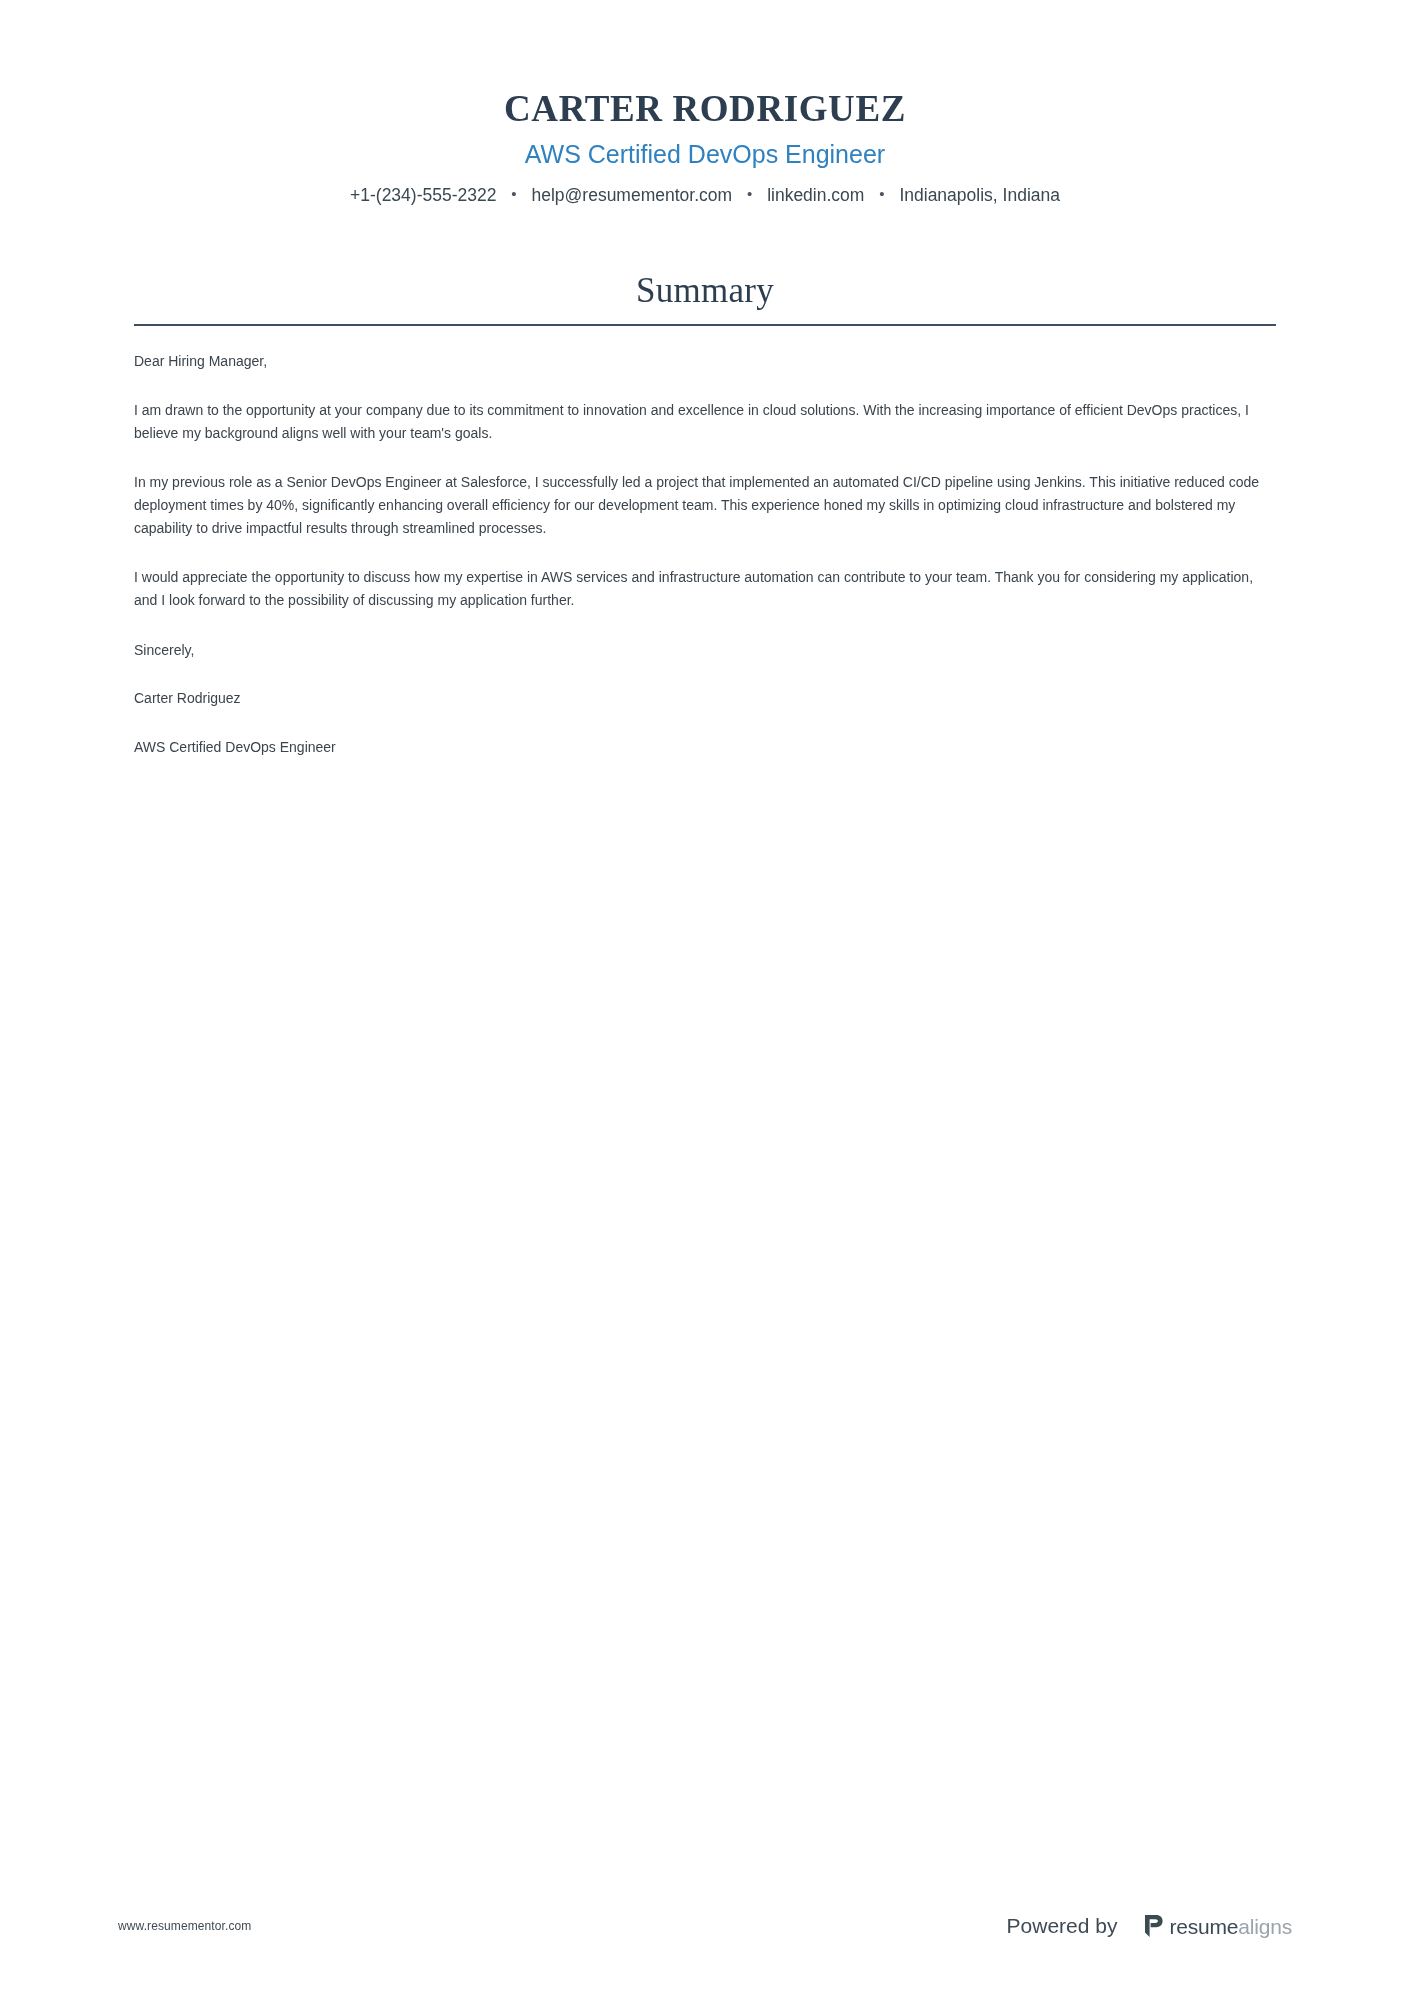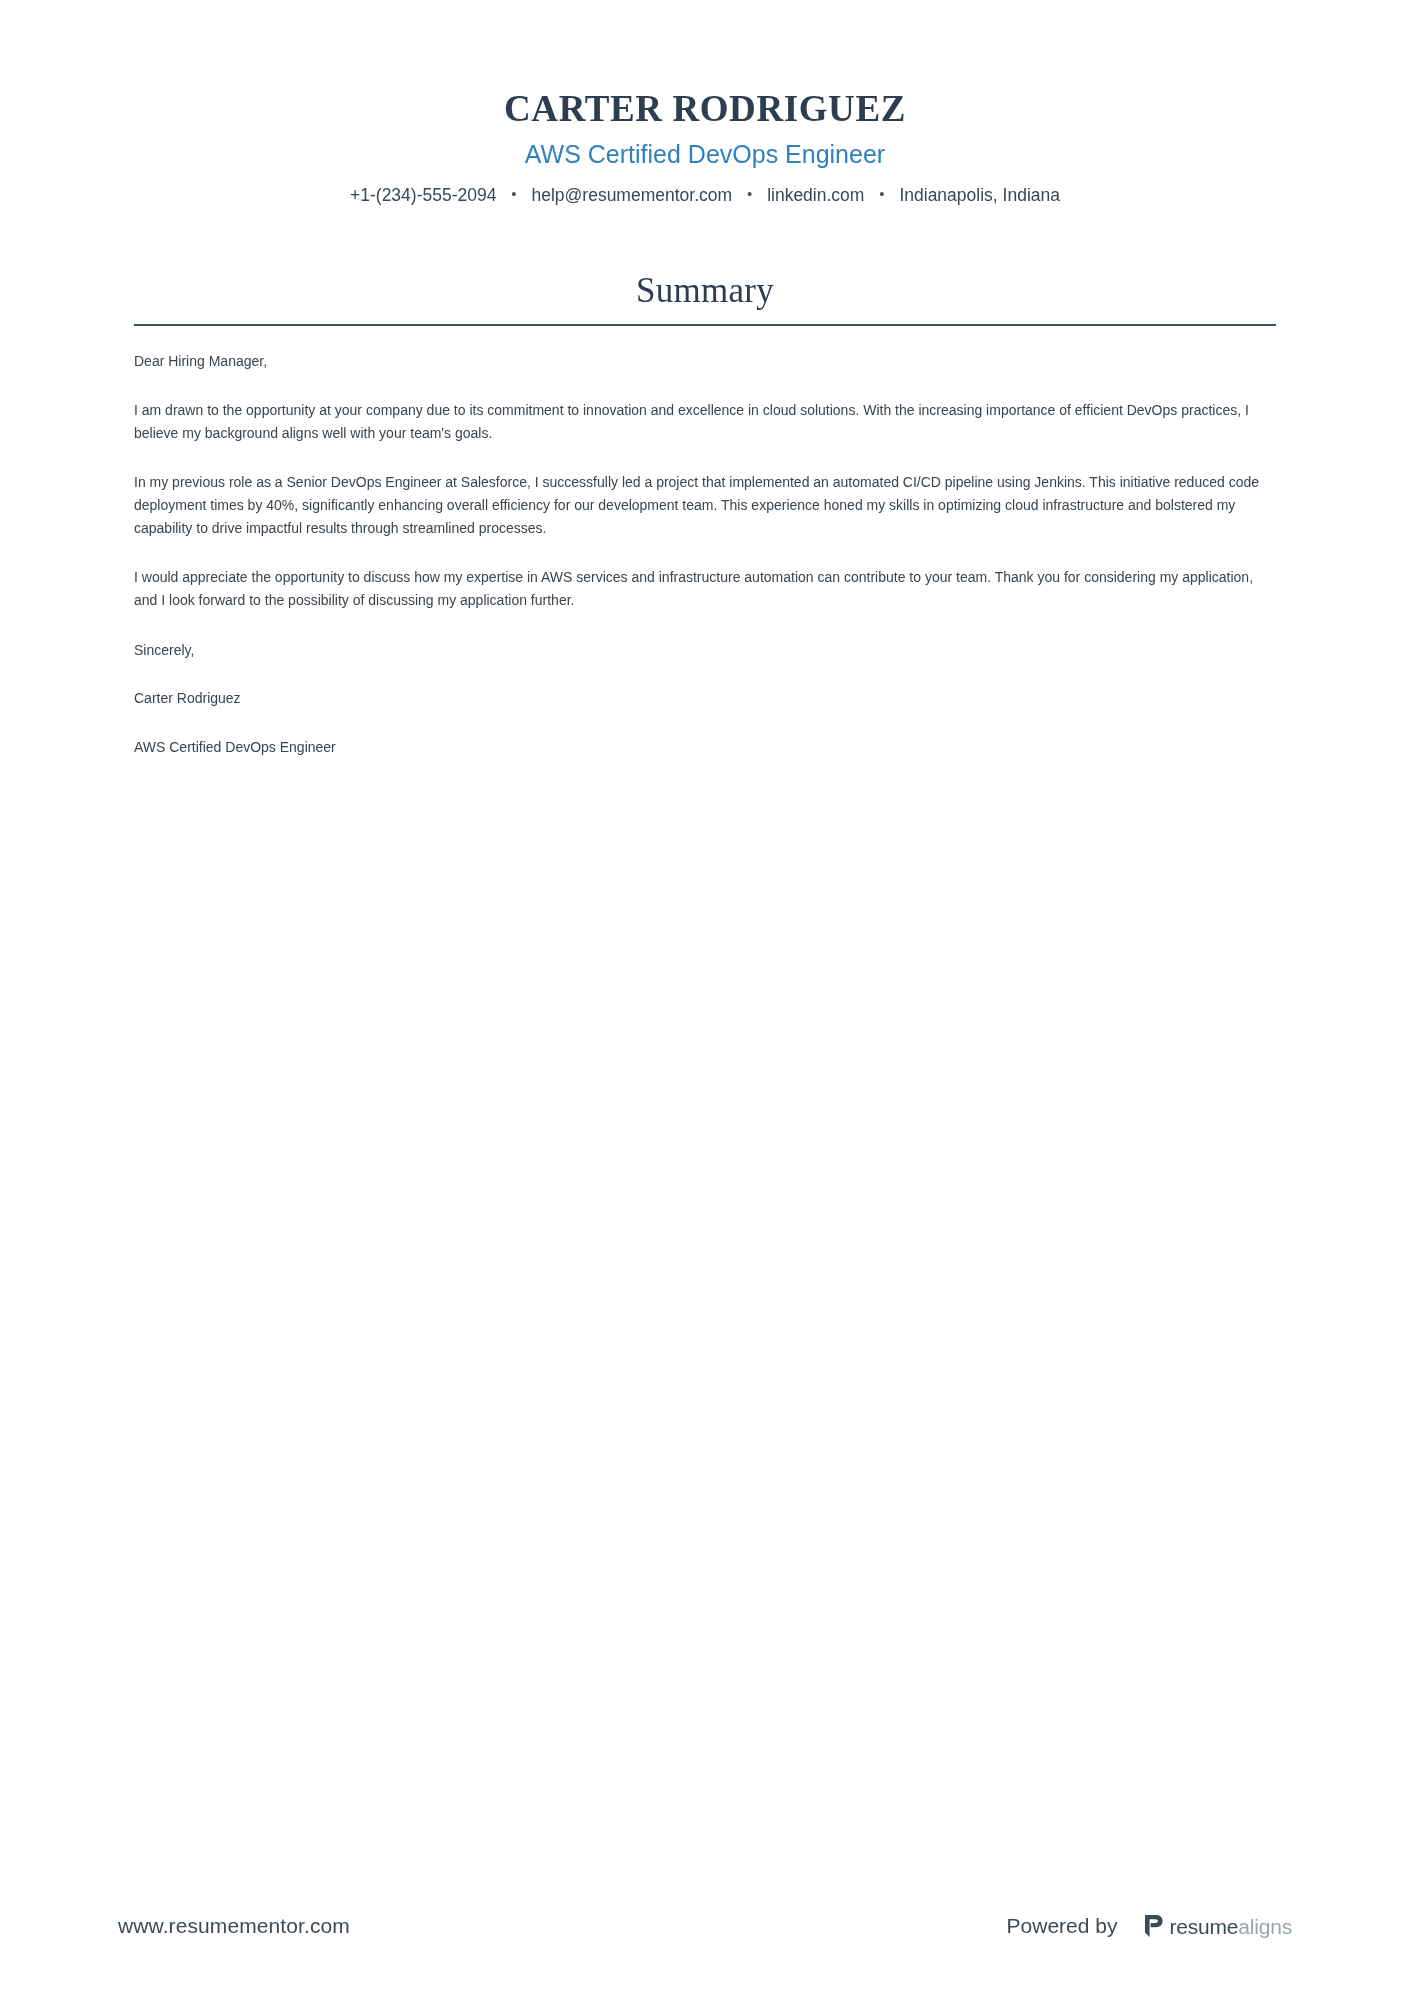--- a/index.html
+++ b/index.html
@@ -108,21 +108,21 @@
     left: 0;
     right: 0;
     bottom: 57px;
     padding: 0 118px 0 118px;
     display: flex;
     align-items: center;
     justify-content: space-between;
     box-sizing: border-box;
   }
   .footer-site {
-    font-size: 21px;
+    font-size: 12px;
     color: #3f4a54;
     letter-spacing: 0.1px;
   }
   .footer-right {
     display: flex;
     align-items: center;
     gap: 26px;
   }
   .powered-by {
     font-size: 21px;
@@ -157,21 +157,21 @@
 <body>
 
 <div class="page">
 
   <div class="header">
     <h1 class="full-name">CARTER RODRIGUEZ</h1>
 
     <h2 class="job-title">AWS Certified DevOps Engineer</h2>
 
     <div class="contact-line">
-      <span class="contact-item">+1-(234)-555-2094</span>
+      <span class="contact-item">+1-(234)-555-2322</span>
       <span class="contact-sep">•</span>
       <span class="contact-item">help@resumementor.com</span>
       <span class="contact-sep">•</span>
       <span class="contact-item">linkedin.com</span>
       <span class="contact-sep">•</span>
       <span class="contact-item">Indianapolis, Indiana</span>
     </div>
   </div>
 
   <div class="content">

